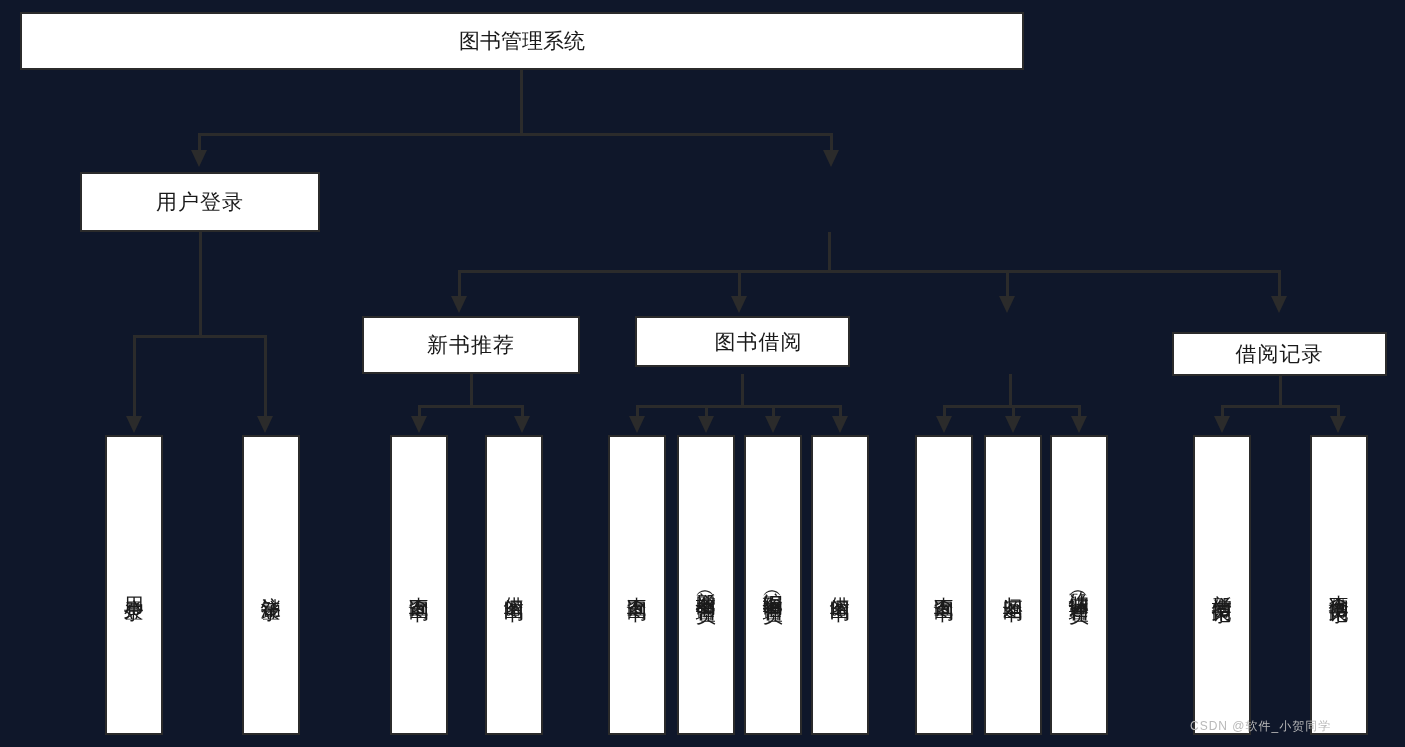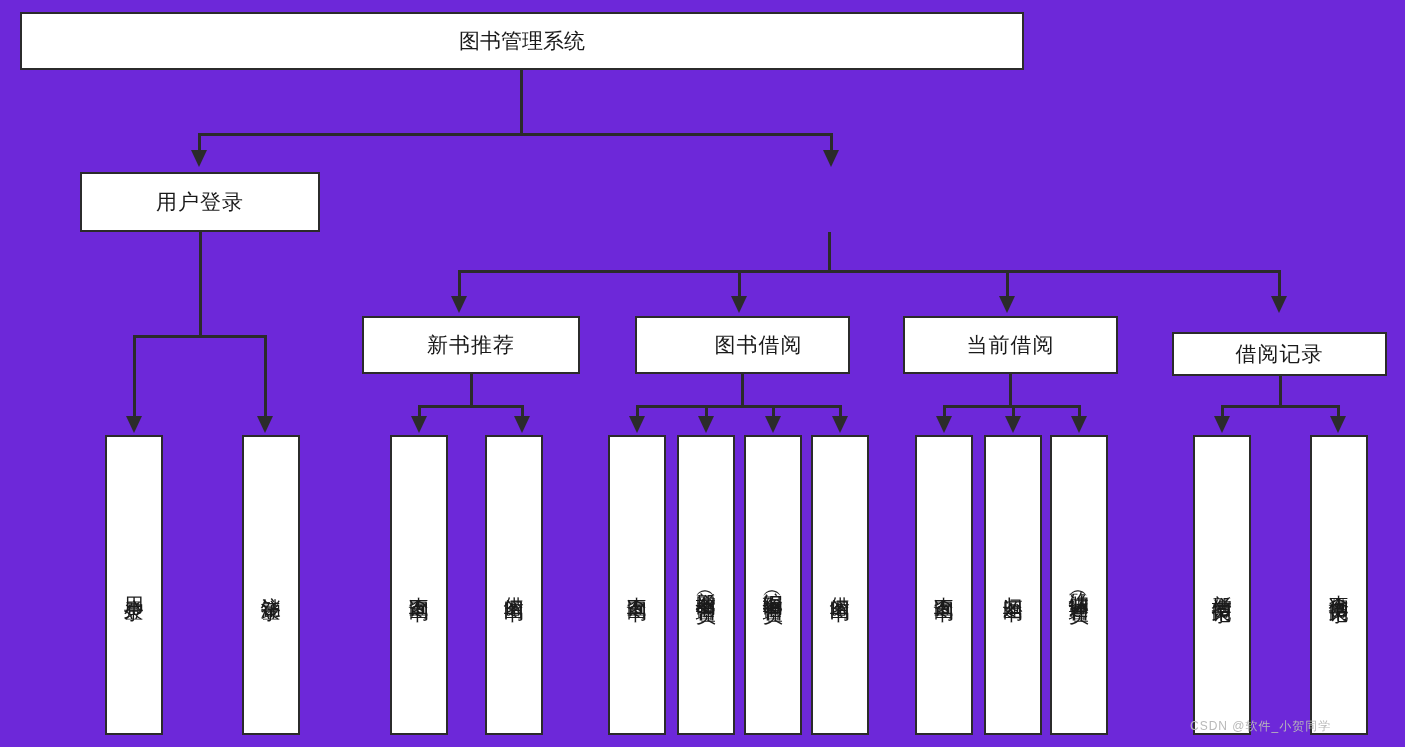--- a/index.html
+++ b/index.html
@@ -1,17 +1,17 @@
 <!DOCTYPE html>
 <html><head>
 <meta charset="utf-8">
 <style>
   html,body{margin:0;padding:0;background:#ffffff;}
   body{font-family:"Liberation Sans","DejaVu Sans",sans-serif;}
-  #canvas{position:relative;width:1405px;height:747px;background:#6d28d9;overflow:hidden;}
+  #canvas{position:relative;width:1405px;height:747px;background:#0f172a;overflow:hidden;}
   .node{position:absolute;box-sizing:border-box;border:2.5px solid #2b2b2b;background:#ffffff;
         display:flex;align-items:center;justify-content:center;color:#1a1a1a;}
   .node.h{font-size:21px;letter-spacing:1px;}
   .node.root{font-size:21px;}
   .node.v{writing-mode:vertical-rl;text-orientation:upright;font-size:20px;line-height:1.32;
           letter-spacing:2px;padding:6px 0;}
   .node.v span{display:block;}
   .ln{position:absolute;background:#2b2b2b;}
   .ln.hz{height:2.5px;}
   .ln.vt{width:2.5px;}
@@ -53,25 +53,22 @@
   <div class="ln vt" style="left:1006px;top:270px;height:28px;"></div>
   <div class="ln vt" style="left:1278px;top:270px;height:28px;"></div>
   <div class="arw" style="left:451px;top:296px;"></div>
   <div class="arw" style="left:731px;top:296px;"></div>
   <div class="arw" style="left:999px;top:296px;"></div>
   <div class="arw" style="left:1271px;top:296px;"></div>
 
   <div class="node h" style="left:362px;top:316px;width:218px;height:58px;">
     <span>新书推荐</span>
   </div>
-  <div class="node h" style="left:635px;top:316px;width:215px;height:58px;padding-left:32px;">
+  <div class="node h" style="left:635px;top:316px;width:215px;height:51px;padding-left:32px;">
     <span>图书借阅</span>
-  </div>
-  <div class="node h" style="left:903px;top:316px;width:215px;height:58px;">
-    <span>当前借阅</span>
   </div>
   <div class="node h" style="left:1172px;top:332px;width:215px;height:44px;">
     <span>借阅记录</span>
   </div>
 
   <div class="ln vt" style="left:470px;top:374px;height:33px;"></div>
   <div class="ln hz" style="left:418px;top:405px;width:105px;"></div>
   <div class="ln vt" style="left:418px;top:405px;height:13px;"></div>
   <div class="ln vt" style="left:521px;top:405px;height:13px;"></div>
   <div class="arw" style="left:411px;top:416px;"></div>

